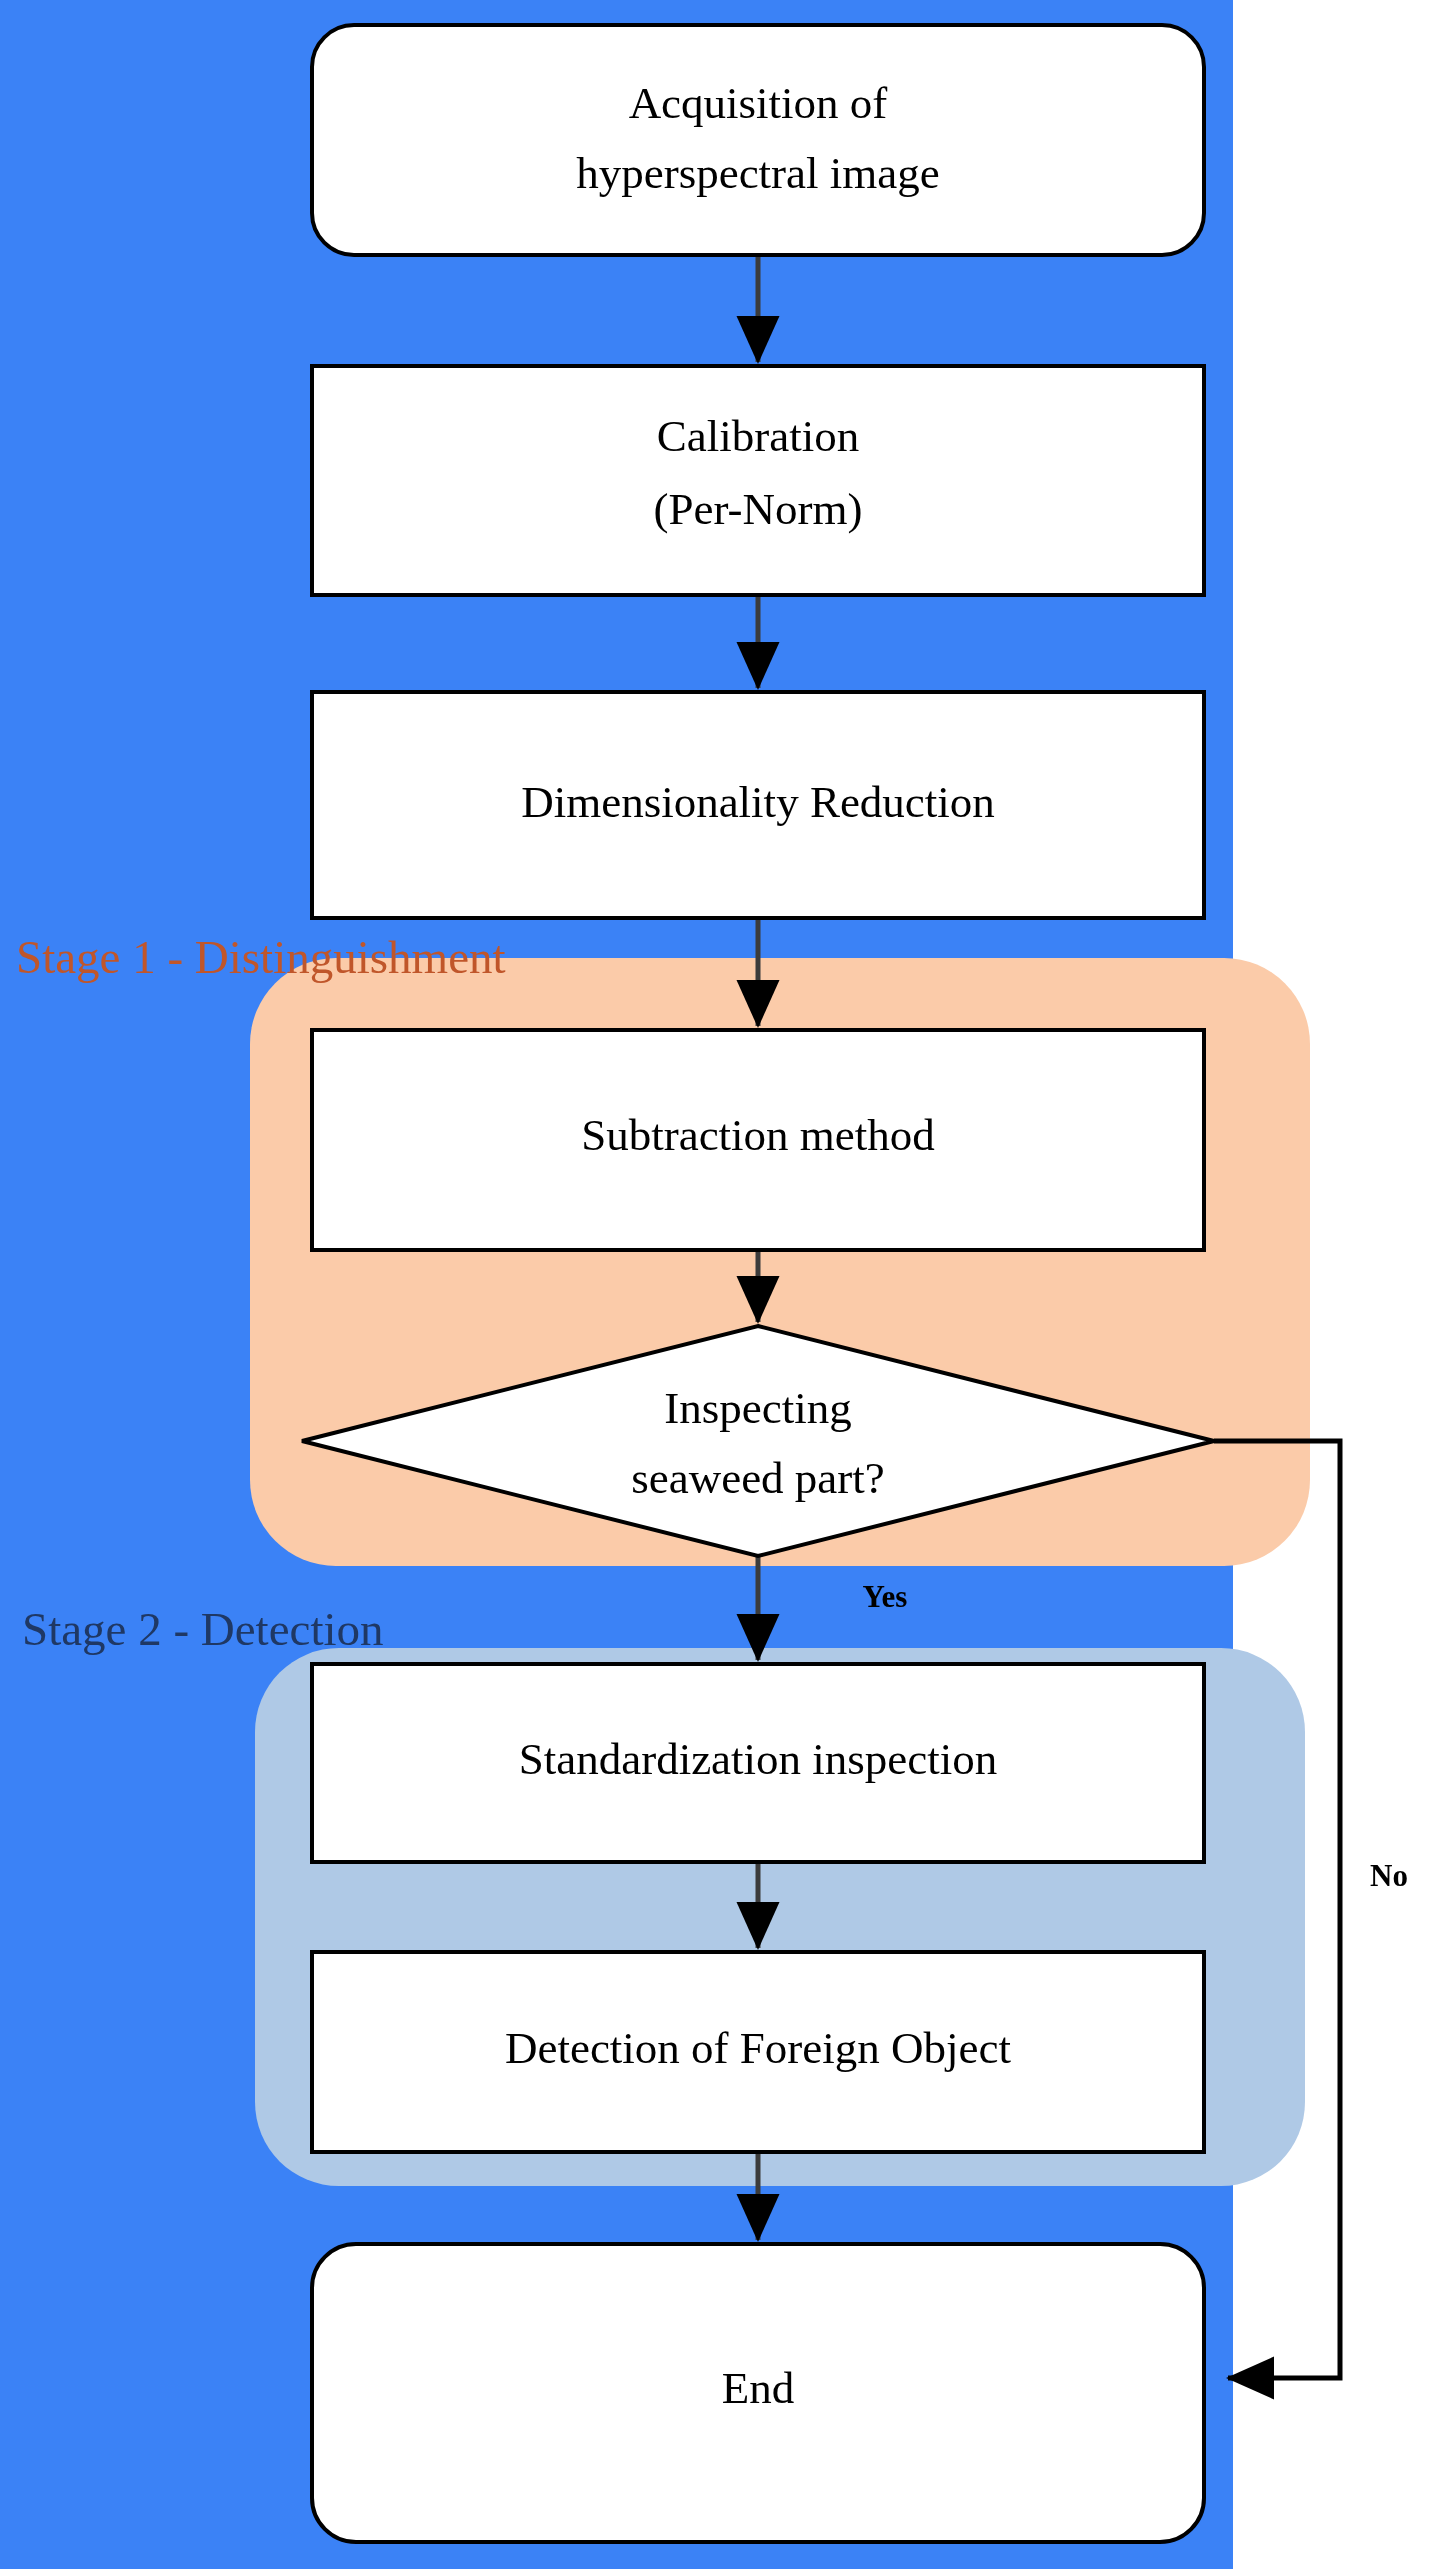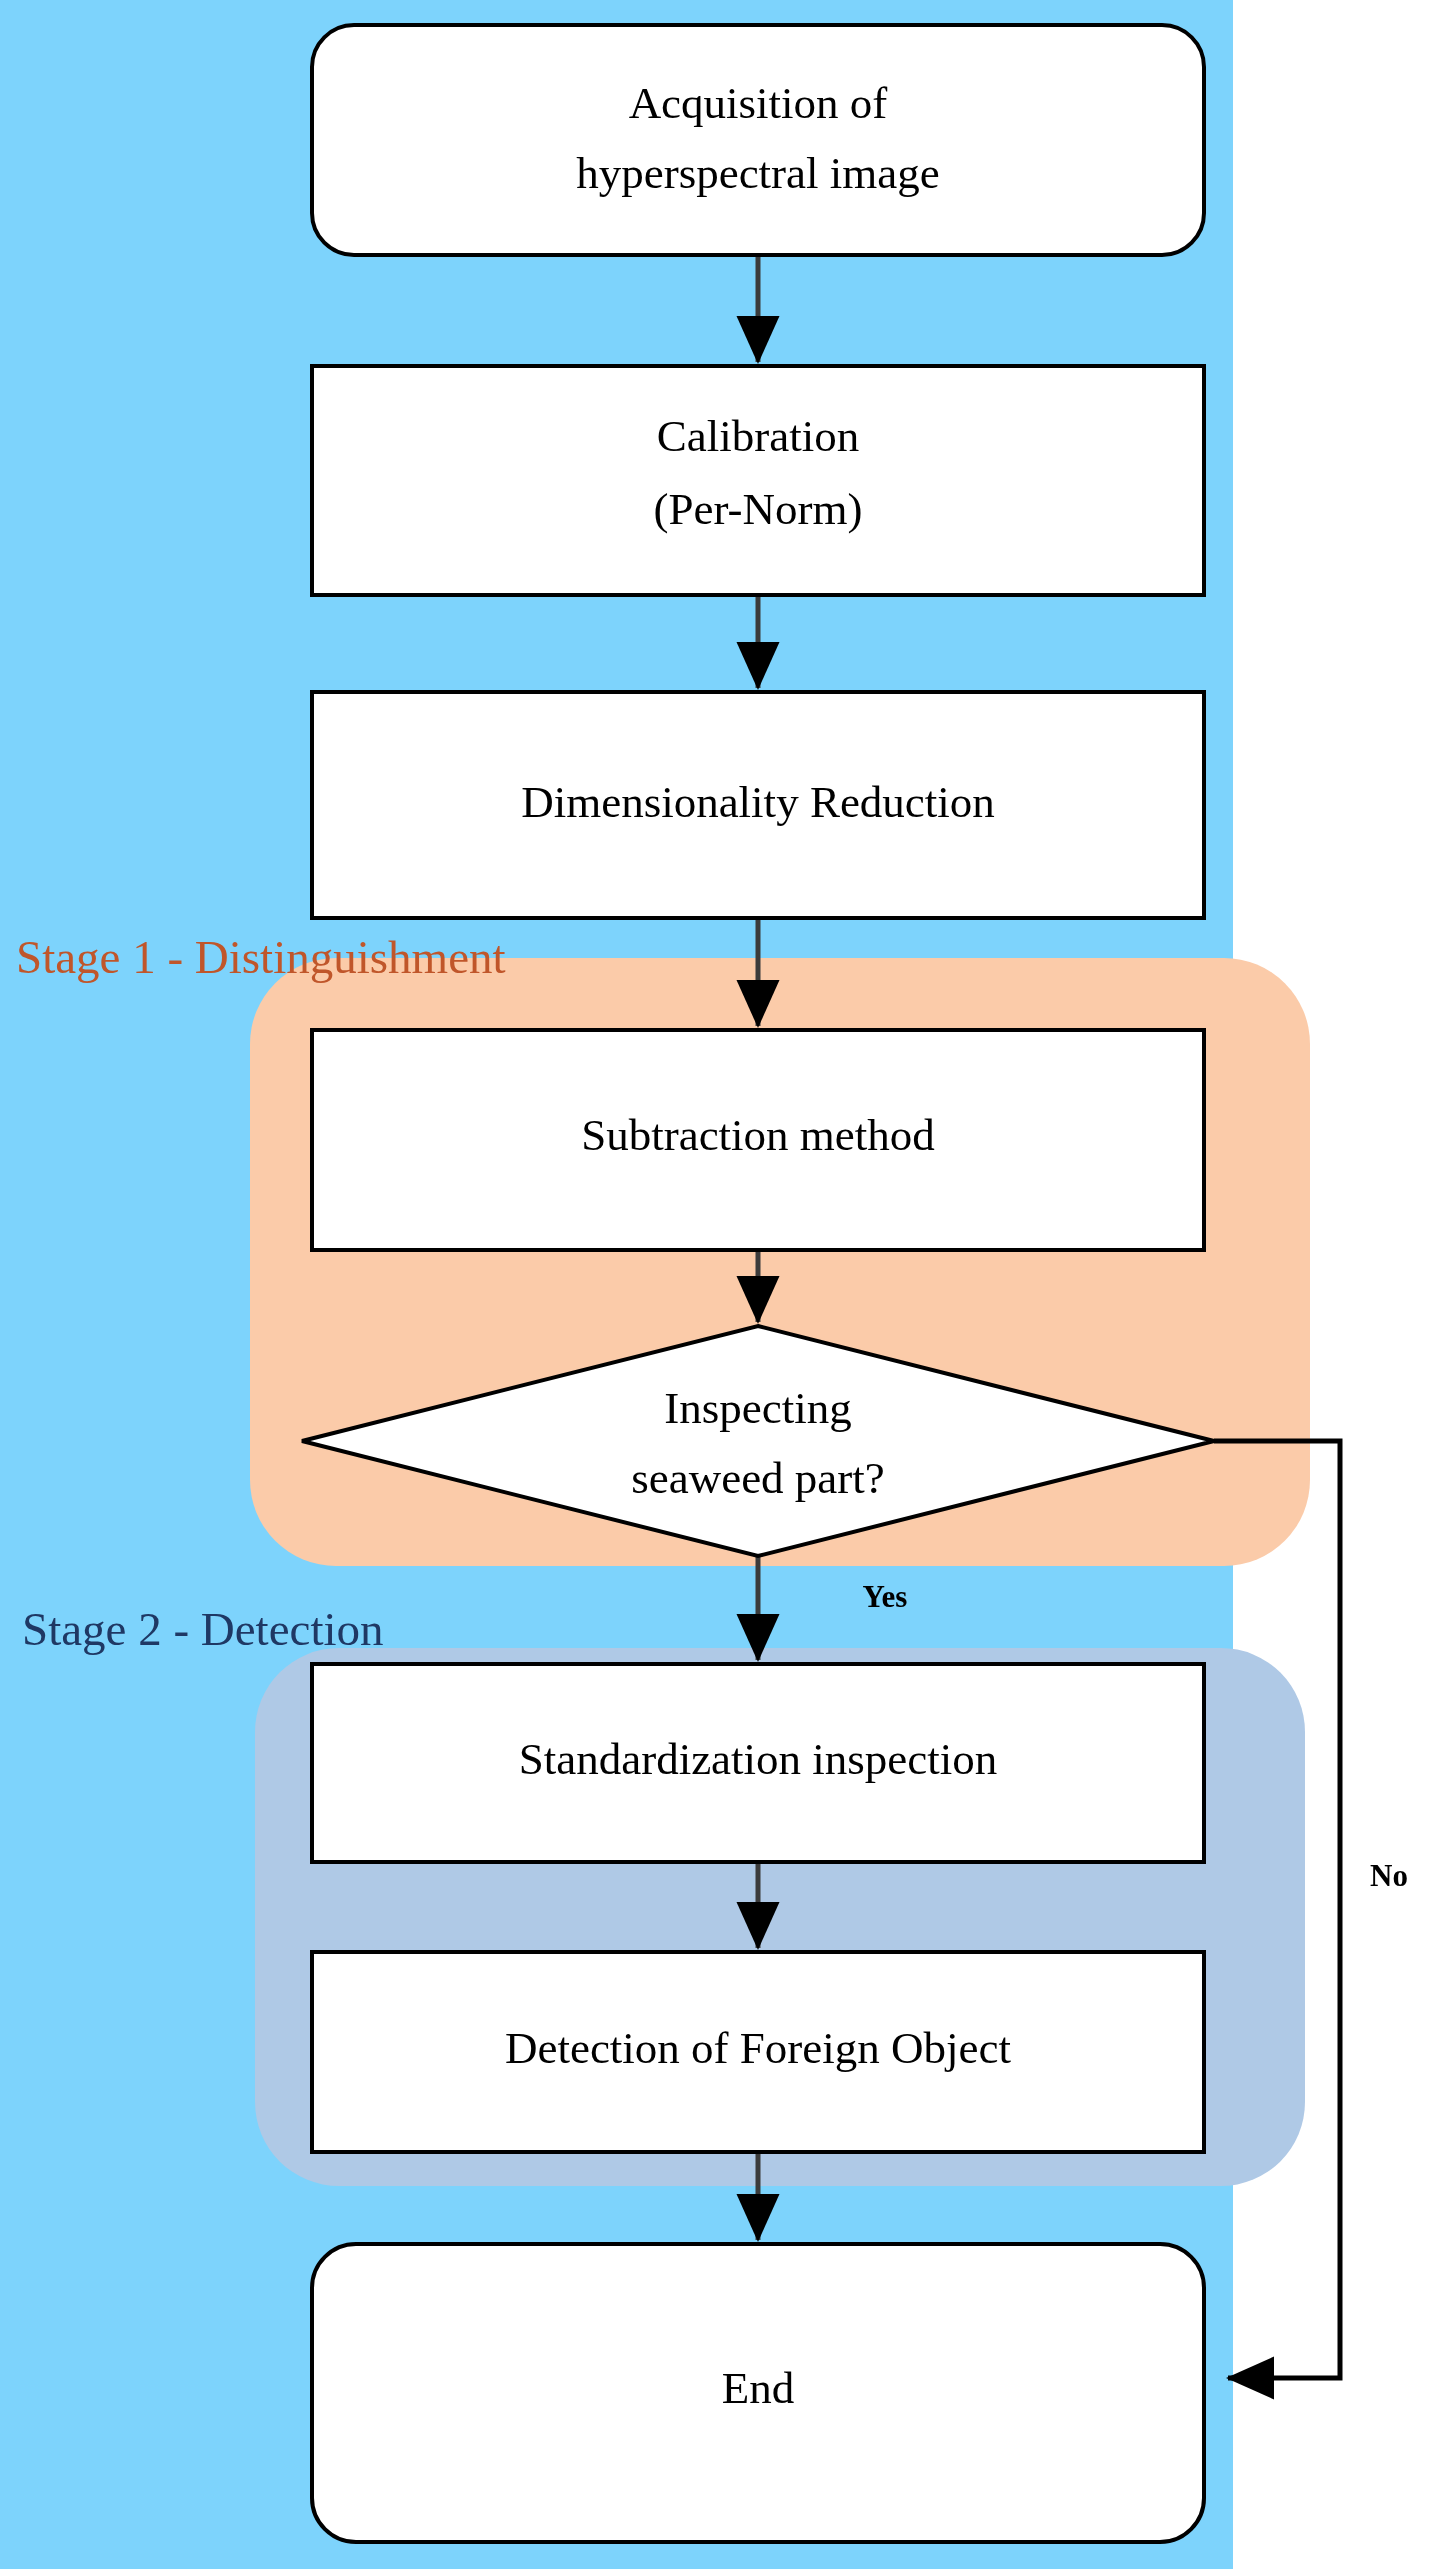--- a/index.html
+++ b/index.html
@@ -2,21 +2,21 @@
 <html><head>
 <meta charset="utf-8">
 <title>Flowchart</title>
 <style>
   html,body{margin:0;padding:0;background:#ffffff;}
   body{
     width:1440px;height:2569px;overflow:hidden;
     font-family:"Liberation Serif","DejaVu Serif",serif;
     -webkit-font-smoothing:antialiased;
   }
-  #stage{position:relative;width:1233px;height:2569px;background:#7dd3fc;}
+  #stage{position:relative;width:1233px;height:2569px;background:#3b82f6;}
   svg#flow{position:absolute;left:0;top:0;width:1440px;height:2569px;display:block;}
 
   .panel-orange{fill:#FBCBA9;}
   .panel-blue{fill:#AFC9E6;}
   .node-box{fill:#ffffff;stroke:#000000;stroke-width:4;}
   .node-round{fill:#ffffff;stroke:#000000;stroke-width:4;}
   .node-diamond{fill:#ffffff;stroke:#000000;stroke-width:4;stroke-linejoin:miter;}
   .conn{stroke:#3b3b3b;stroke-width:5;fill:none;}
   .conn-dark{stroke:#000000;stroke-width:5;fill:none;}
 

